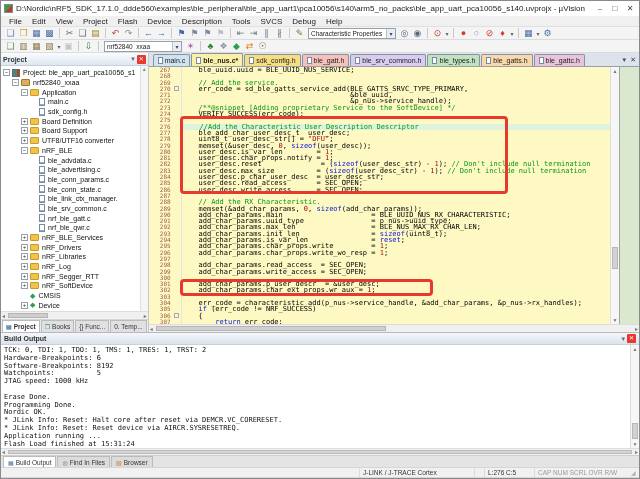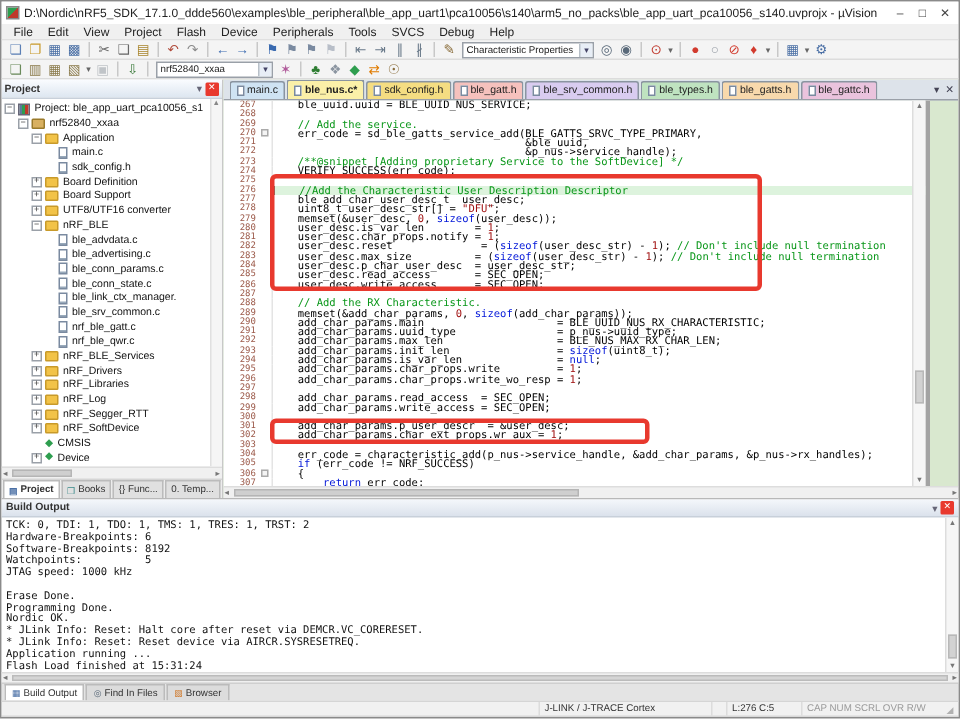--- a/index.html
+++ b/index.html
@@ -53,21 +53,21 @@
   .p-tab .ico { font-size:6px; margin-right:2px; }
 
   
   .editor { flex:1; display:flex; flex-direction:column; overflow:hidden; background:#d9e8cf; }
   .tabbar { flex:0 0 13px; background:#dde3ea; border-bottom:1px solid #9aa0a8; display:flex; align-items:flex-end; padding-left:4px; }
   .e-tab { height:12px; display:flex; align-items:center; border:1px solid #8a94a0; border-bottom:none; border-radius:2px 2px 0 0; padding:0 4px; margin-right:1px; font-size:7px; color:#222; white-space:nowrap; }
   .e-tab .ico { width:5px; height:7px; background:#fff; border:1px solid #7a8aa0; margin-right:2px; }
   .e-tab.active { font-weight:bold; height:13px; }
   .tabbar-right { margin-left:auto; display:flex; align-items:center; padding:0 3px 2px 0; gap:4px; }
   .tabbar-btn { font-size:7px; color:#445; }
-  .code-wrap { flex:1; position:relative; background:#ffffff; margin-right:19px; border-right:3px solid #a3a3a3; overflow:hidden; }
+  .code-wrap { flex:1; position:relative; background:#fef9c3; margin-right:19px; border-right:1px solid #a3a3a3; overflow:hidden; }
   .code-row { display:flex; height:6.3px; font-family:"DejaVu Sans Mono", monospace; font-size:7px; line-height:6.4px; white-space:pre; }
   .ln { flex:0 0 24px; text-align:right; color:#9c5a4a; font-size:6px; padding-right:2px; }
   .fold { flex:0 0 9px; border-right:1px solid #e4e4e4; position:relative; }
   .fold-box { position:absolute; left:1px; top:0px; width:5px; height:5px; border:1px solid #aaa; background:#f4f4f4; }
   .code-text { flex:1; color:#000; }
   .code-text.hl { background:#ddf3dd; }
   .tk-c { color:#089618; }
   .tk-k { color:#0015d8; }
   .tk-m { color:#a01010; }
   .tk-p { color:#000; }
@@ -122,21 +122,21 @@
     </span>
   </div>
 
   <div class="menubar">
       <span class="menu-item">File</span>
       <span class="menu-item">Edit</span>
       <span class="menu-item">View</span>
       <span class="menu-item">Project</span>
       <span class="menu-item">Flash</span>
       <span class="menu-item">Device</span>
-      <span class="menu-item">Peripherals</span>
+      <span class="menu-item">Description</span>
       <span class="menu-item">Tools</span>
       <span class="menu-item">SVCS</span>
       <span class="menu-item">Debug</span>
       <span class="menu-item">Help</span>
     </div>
   <div class="toolbar">
       <span class="tb-icon" style="color: rgb(91, 127, 181);">❏</span>
       <span class="tb-icon" style="color: rgb(201, 155, 46);">❐</span>
       <span class="tb-icon" style="color: rgb(74, 111, 165);">▦</span>
       <span class="tb-icon" style="color: rgb(74, 111, 165);">▩</span>
@@ -425,21 +425,21 @@
             <div class="code-row"><span class="ln">284</span><span class="fold"></span><span class="code-text"><span class="tk-p">    user_desc.p_char_user_desc  = user_desc_str;</span></span></div>
             <div class="code-row"><span class="ln">285</span><span class="fold"></span><span class="code-text"><span class="tk-p">    user_desc.read_access       = SEC_OPEN;</span></span></div>
             <div class="code-row"><span class="ln">286</span><span class="fold"></span><span class="code-text"><span class="tk-p">    user_desc.write_access      = SEC_OPEN;</span></span></div>
             <div class="code-row"><span class="ln">287</span><span class="fold"></span><span class="code-text"></span></div>
             <div class="code-row"><span class="ln">288</span><span class="fold"></span><span class="code-text"><span class="tk-c">    // Add the RX Characteristic.</span></span></div>
             <div class="code-row"><span class="ln">289</span><span class="fold"></span><span class="code-text"><span class="tk-p">    memset(&amp;add_char_params, </span><span class="tk-m">0</span><span class="tk-p">, </span><span class="tk-k">sizeof</span><span class="tk-p">(add_char_params));</span></span></div>
             <div class="code-row"><span class="ln">290</span><span class="fold"></span><span class="code-text"><span class="tk-p">    add_char_params.main                     = BLE_UUID_NUS_RX_CHARACTERISTIC;</span></span></div>
             <div class="code-row"><span class="ln">291</span><span class="fold"></span><span class="code-text"><span class="tk-p">    add_char_params.uuid_type                = p_nus-&gt;uuid_type;</span></span></div>
             <div class="code-row"><span class="ln">292</span><span class="fold"></span><span class="code-text"><span class="tk-p">    add_char_params.max_len                  = BLE_NUS_MAX_RX_CHAR_LEN;</span></span></div>
             <div class="code-row"><span class="ln">293</span><span class="fold"></span><span class="code-text"><span class="tk-p">    add_char_params.init_len                 = </span><span class="tk-k">sizeof</span><span class="tk-p">(uint8_t);</span></span></div>
-            <div class="code-row"><span class="ln">294</span><span class="fold"></span><span class="code-text"><span class="tk-p">    add_char_params.is_var_len               = </span><span class="tk-k">null</span><span class="tk-p">;</span></span></div>
+            <div class="code-row"><span class="ln">294</span><span class="fold"></span><span class="code-text"><span class="tk-p">    add_char_params.is_var_len               = </span><span class="tk-k">reset</span><span class="tk-p">;</span></span></div>
             <div class="code-row"><span class="ln">295</span><span class="fold"></span><span class="code-text"><span class="tk-p">    add_char_params.char_props.write         = </span><span class="tk-m">1</span><span class="tk-p">;</span></span></div>
             <div class="code-row"><span class="ln">296</span><span class="fold"></span><span class="code-text"><span class="tk-p">    add_char_params.char_props.write_wo_resp = </span><span class="tk-m">1</span><span class="tk-p">;</span></span></div>
             <div class="code-row"><span class="ln">297</span><span class="fold"></span><span class="code-text"></span></div>
             <div class="code-row"><span class="ln">298</span><span class="fold"></span><span class="code-text"><span class="tk-p">    add_char_params.read_access  = SEC_OPEN;</span></span></div>
             <div class="code-row"><span class="ln">299</span><span class="fold"></span><span class="code-text"><span class="tk-p">    add_char_params.write_access = SEC_OPEN;</span></span></div>
             <div class="code-row"><span class="ln">300</span><span class="fold"></span><span class="code-text"></span></div>
             <div class="code-row"><span class="ln">301</span><span class="fold"></span><span class="code-text"><span class="tk-p">    add_char_params.p_user_descr  = &amp;user_desc;</span></span></div>
             <div class="code-row"><span class="ln">302</span><span class="fold"></span><span class="code-text"><span class="tk-p">    add_char_params.char_ext_props.wr_aux = </span><span class="tk-m">1</span><span class="tk-p">;</span></span></div>
             <div class="code-row"><span class="ln">303</span><span class="fold"></span><span class="code-text"></span></div>
             <div class="code-row"><span class="ln">304</span><span class="fold"></span><span class="code-text"><span class="tk-p">    err_code = characteristic_add(p_nus-&gt;service_handle, &amp;add_char_params, &amp;p_nus-&gt;rx_handles);</span></span></div>

